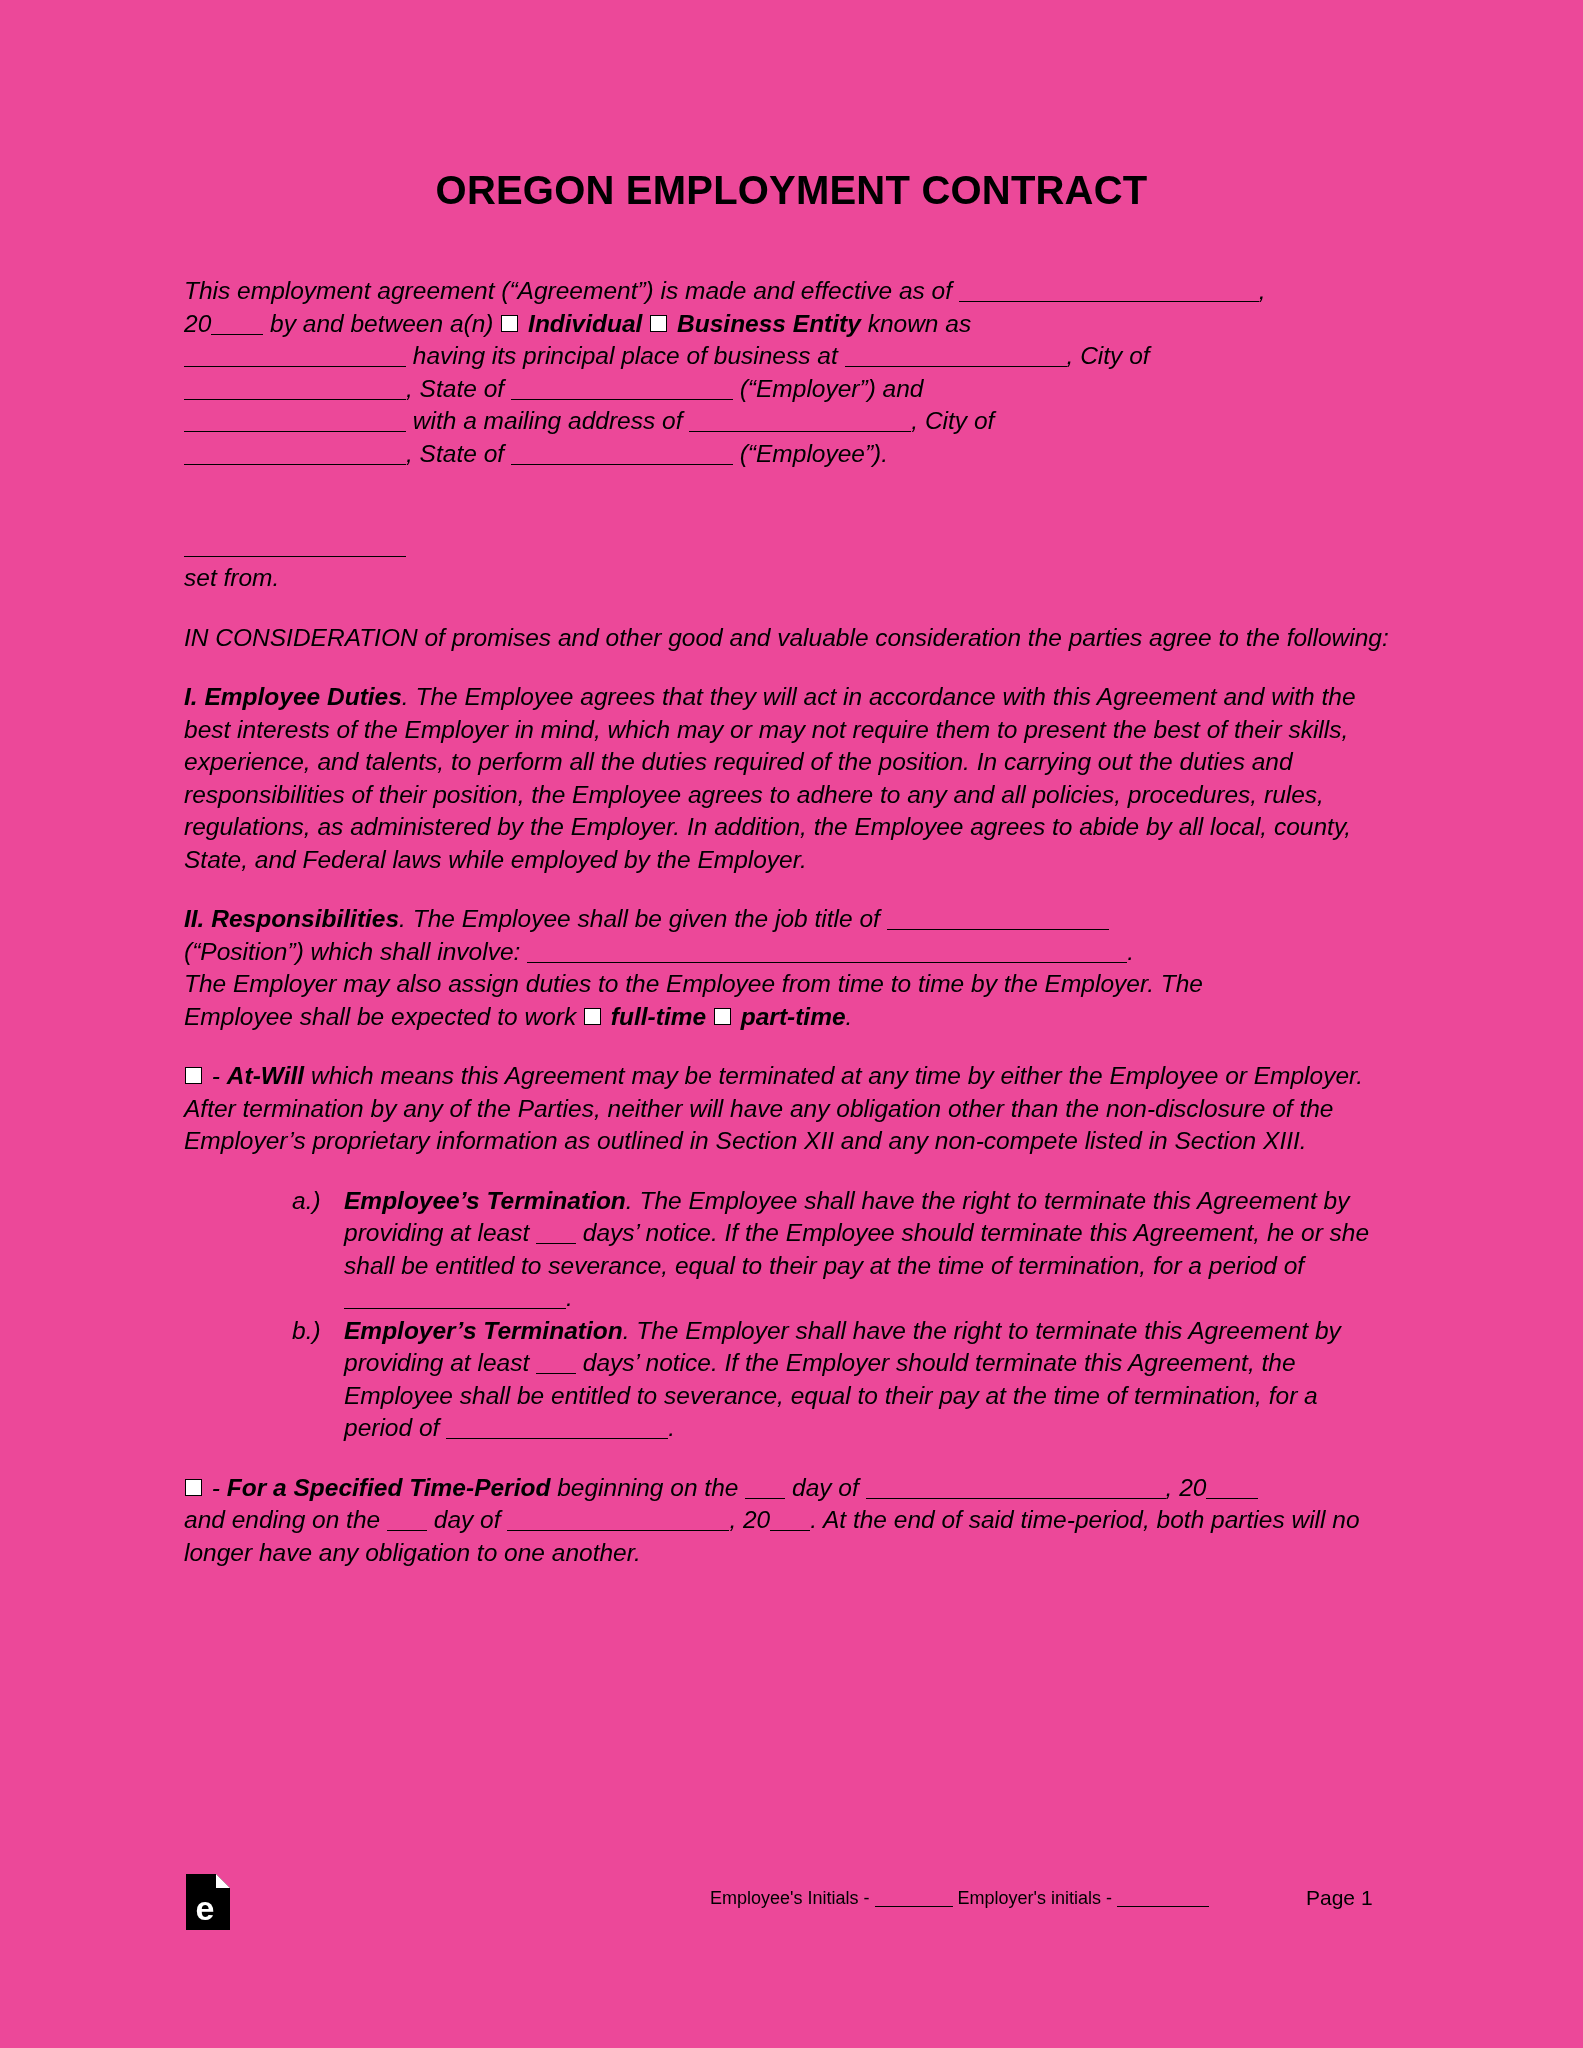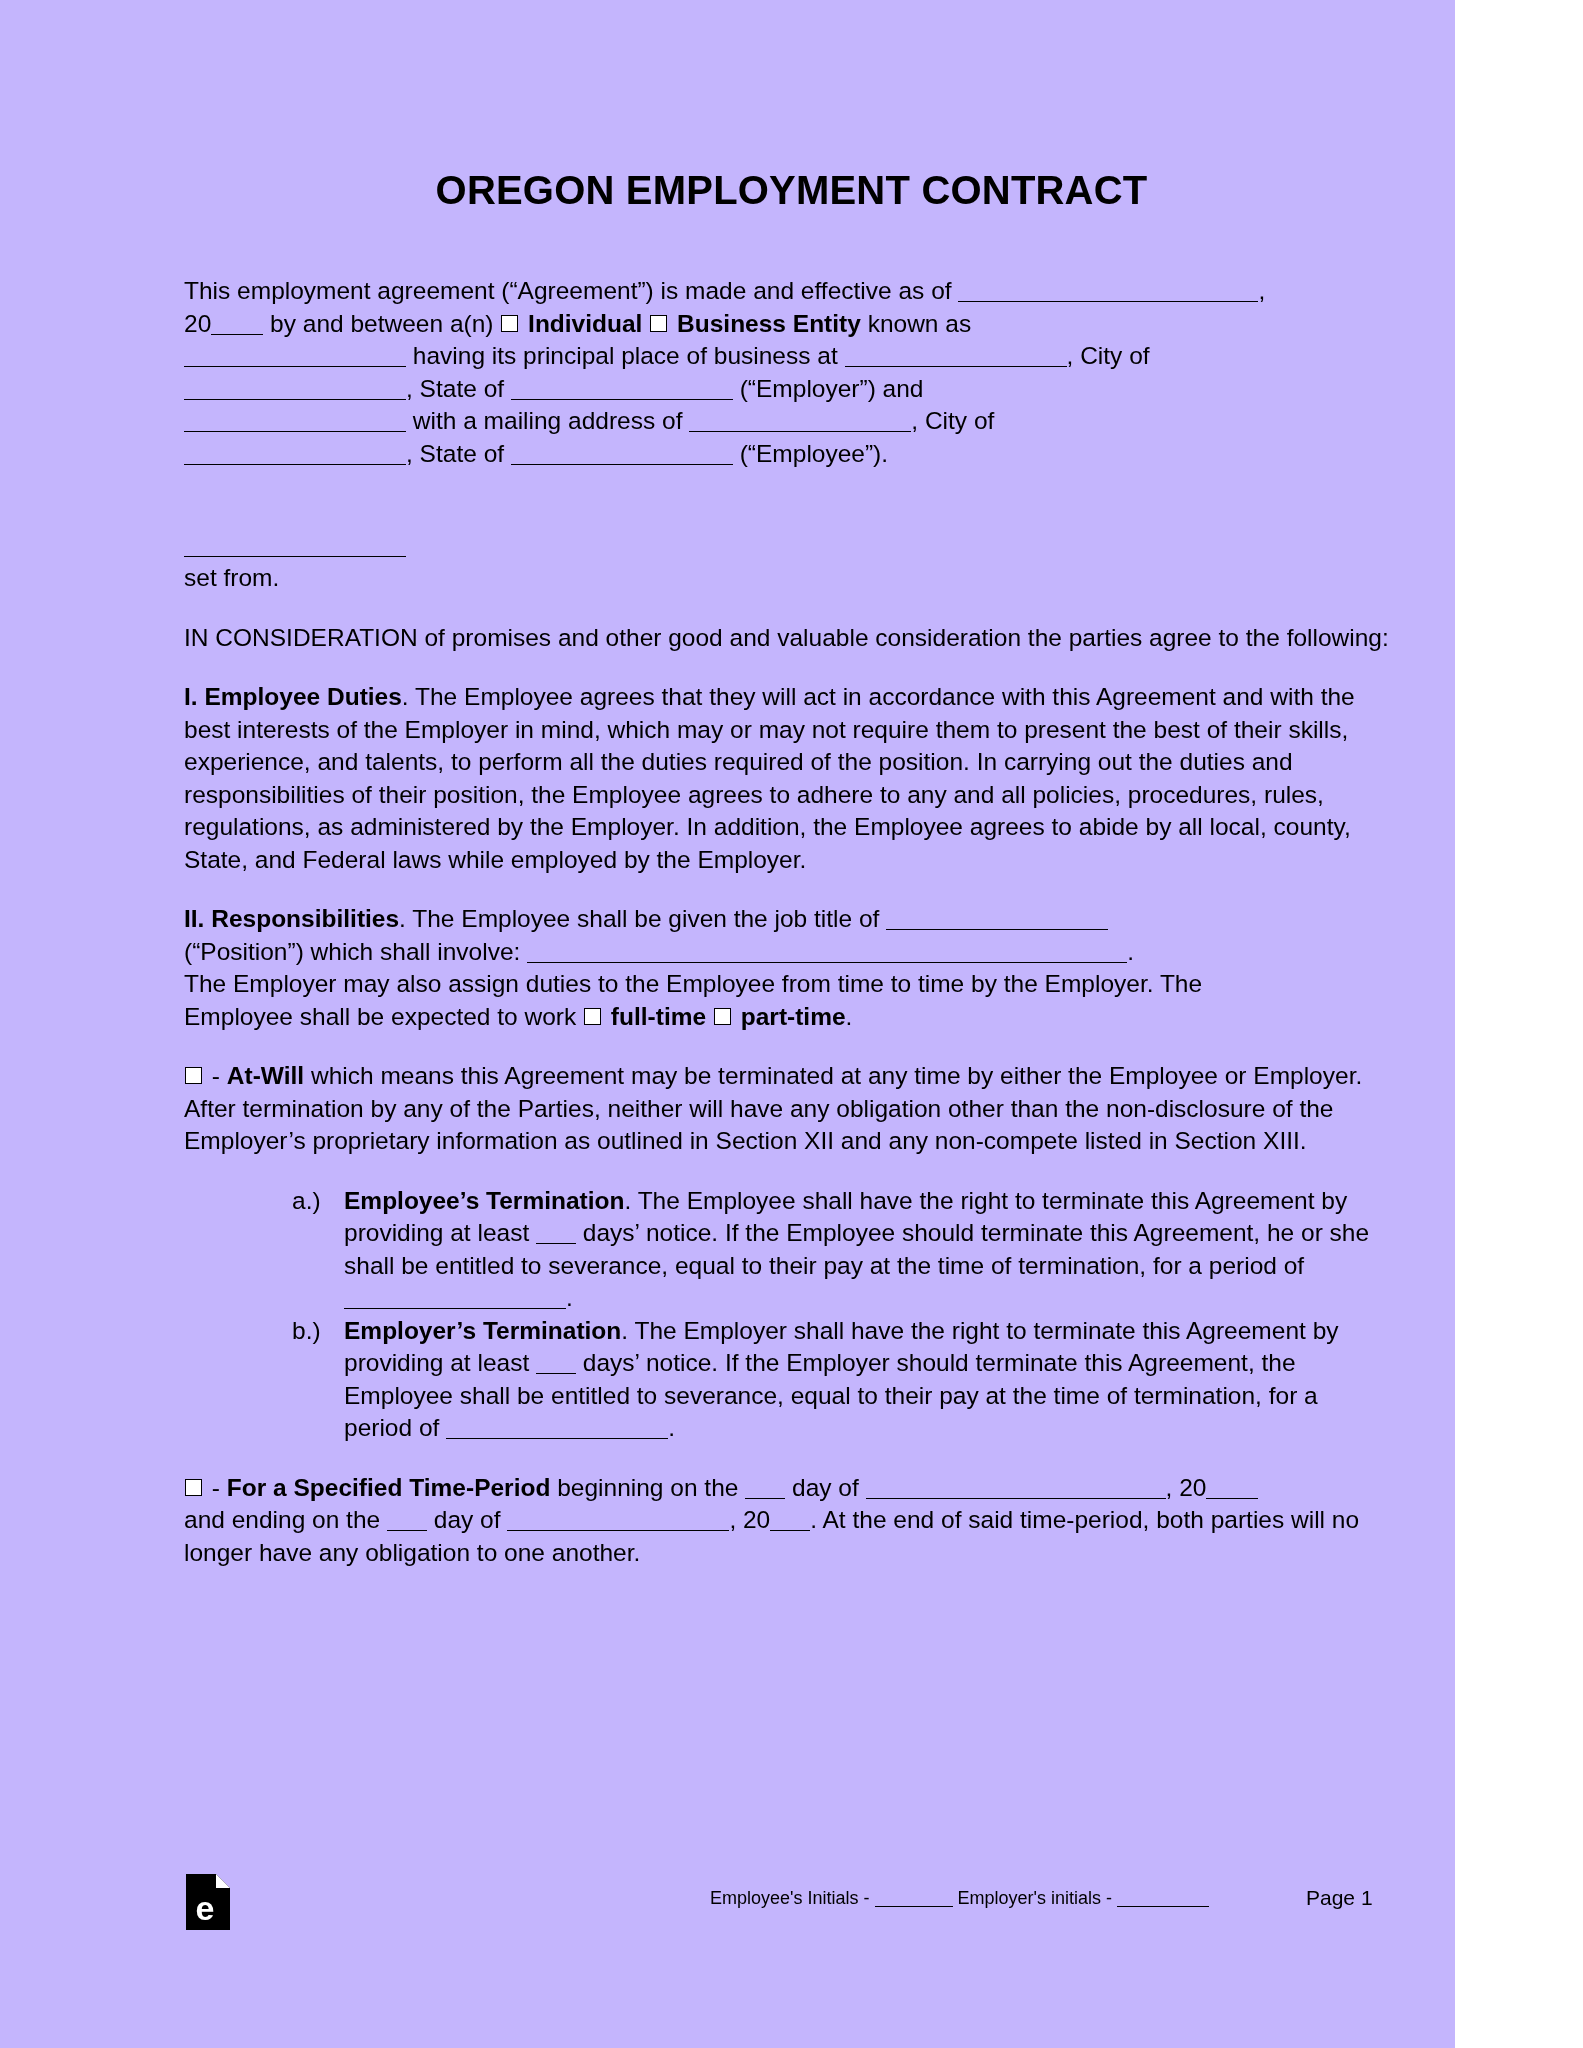--- a/index.html
+++ b/index.html
@@ -12,23 +12,23 @@
     width: 1583px;
     height: 2048px;
     font-family: "Liberation Sans", sans-serif;
     color: #000000;
     position: relative;
     overflow: hidden;
   }
 
   .page {
     position: relative;
-    width: 1455px;
+    width: 1583px;
     height: 2048px;
-    background: #c4b5fd;
+    background: #ec4899;
     box-sizing: border-box;
     padding-left: 7px;
   }
 
   
   .doc-title {
     position: absolute;
     top: 168px;
     left: 0;
     width: 1583px;
@@ -41,20 +41,21 @@
 
   
   .content {
     position: absolute;
     top: 275px;
     left: 184px;
     width: 1210px;
     font-size: 24.5px;
     line-height: 32.5px;
     text-align: left;
+    font-style: italic;
   }
 
   p.block {
     margin: 0 0 27px 0;
     text-align: left;
   }
 
   .b { font-weight: bold; }
 
   

